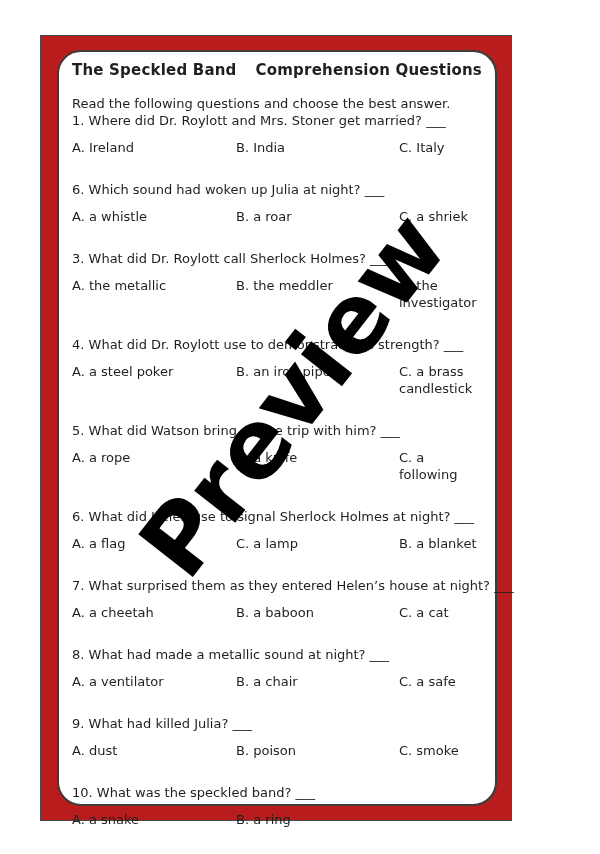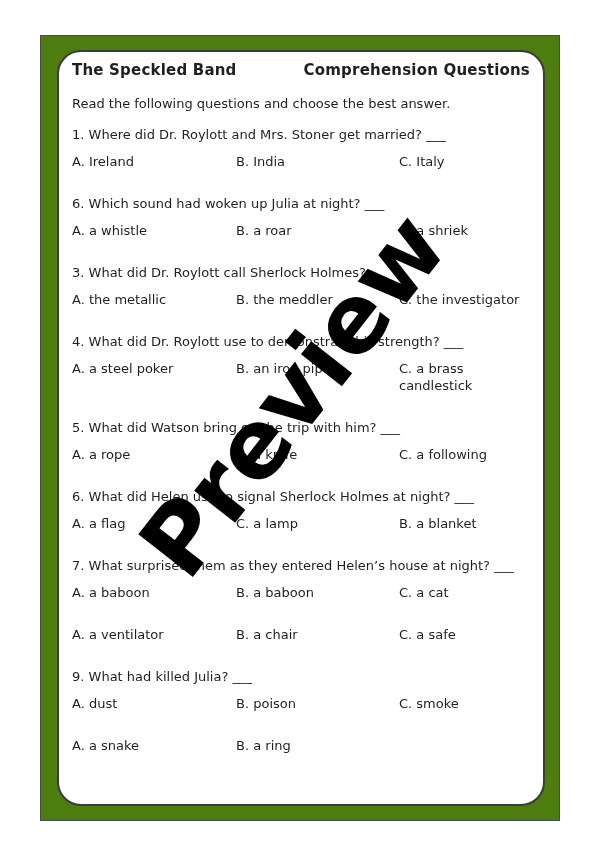--- a/index.html
+++ b/index.html
@@ -7,23 +7,23 @@
     width: 600px; height: 854px;
     background: #ffffff;
     font-family: "DejaVu Sans", sans-serif;
     color: #1f1f1f;
     position: relative;
     overflow: hidden;
   }
   .page {
     position: absolute;
     left: 40px; top: 35px;
-    width: 520px; height: 786px;
+    width: 472px; height: 786px;
     border: 1px solid #4a4a4a;
-    background: #4d7c0f;
+    background: #b91c1c;
   }
   .sheet {
     position: absolute;
     left: 16px; top: 14px; right: 14px; bottom: 14px;
     border: 2px solid #3c3c3c;
     border-radius: 24px;
     padding: 9px 13px 0 13px;
     background: #ffffff;
   }
   .header-row {
@@ -33,21 +33,21 @@
     font-size: 15px;
     font-weight: bold;
     letter-spacing: 0.2px;
     line-height: 18px;
   }
   .instructions {
     margin-top: 16px;
     font-size: 13px;
     line-height: 17px;
   }
-  .questions { margin-top: 14px; }
+  .questions { }
   .qblock { margin-bottom: 25px; }
   .question {
     font-size: 13px;
     line-height: 17px;
     white-space: pre;
   }
   .answers {
     margin-top: 10px;
     display: grid;
     grid-template-columns: 164px 163px auto;
@@ -130,44 +130,46 @@
     <div class="answers">
       <span>A. a flag</span>
       <span>C. a lamp</span>
       <span>B. a blanket</span>
     </div>
   </div>
 
   <div class="qblock">
     <div class="question">7. What surprised them as they entered Helen’s house at night? ___</div>
     <div class="answers">
-      <span>A. a baboon</span>
+      <span>A. a cheetah</span>
       <span>B. a baboon</span>
       <span>C. a cat</span>
     </div>
   </div>
 
   <div class="qblock">
+    <div class="question">8. What had made a metallic sound at night? ___</div>
     <div class="answers">
       <span>A. a ventilator</span>
       <span>B. a chair</span>
       <span>C. a safe</span>
     </div>
   </div>
 
   <div class="qblock">
     <div class="question">9. What had killed Julia? ___</div>
     <div class="answers">
       <span>A. dust</span>
       <span>B. poison</span>
       <span>C. smoke</span>
     </div>
   </div>
 
   <div class="qblock">
+    <div class="question">10. What was the speckled band? ___</div>
     <div class="answers">
       <span>A. a snake</span>
       <span>B. a ring</span>
     </div>
   </div>
 </div>
   </div>
 </div>
 
 <div class="watermark" style="color: rgb(0, 0, 0);">Preview</div>

